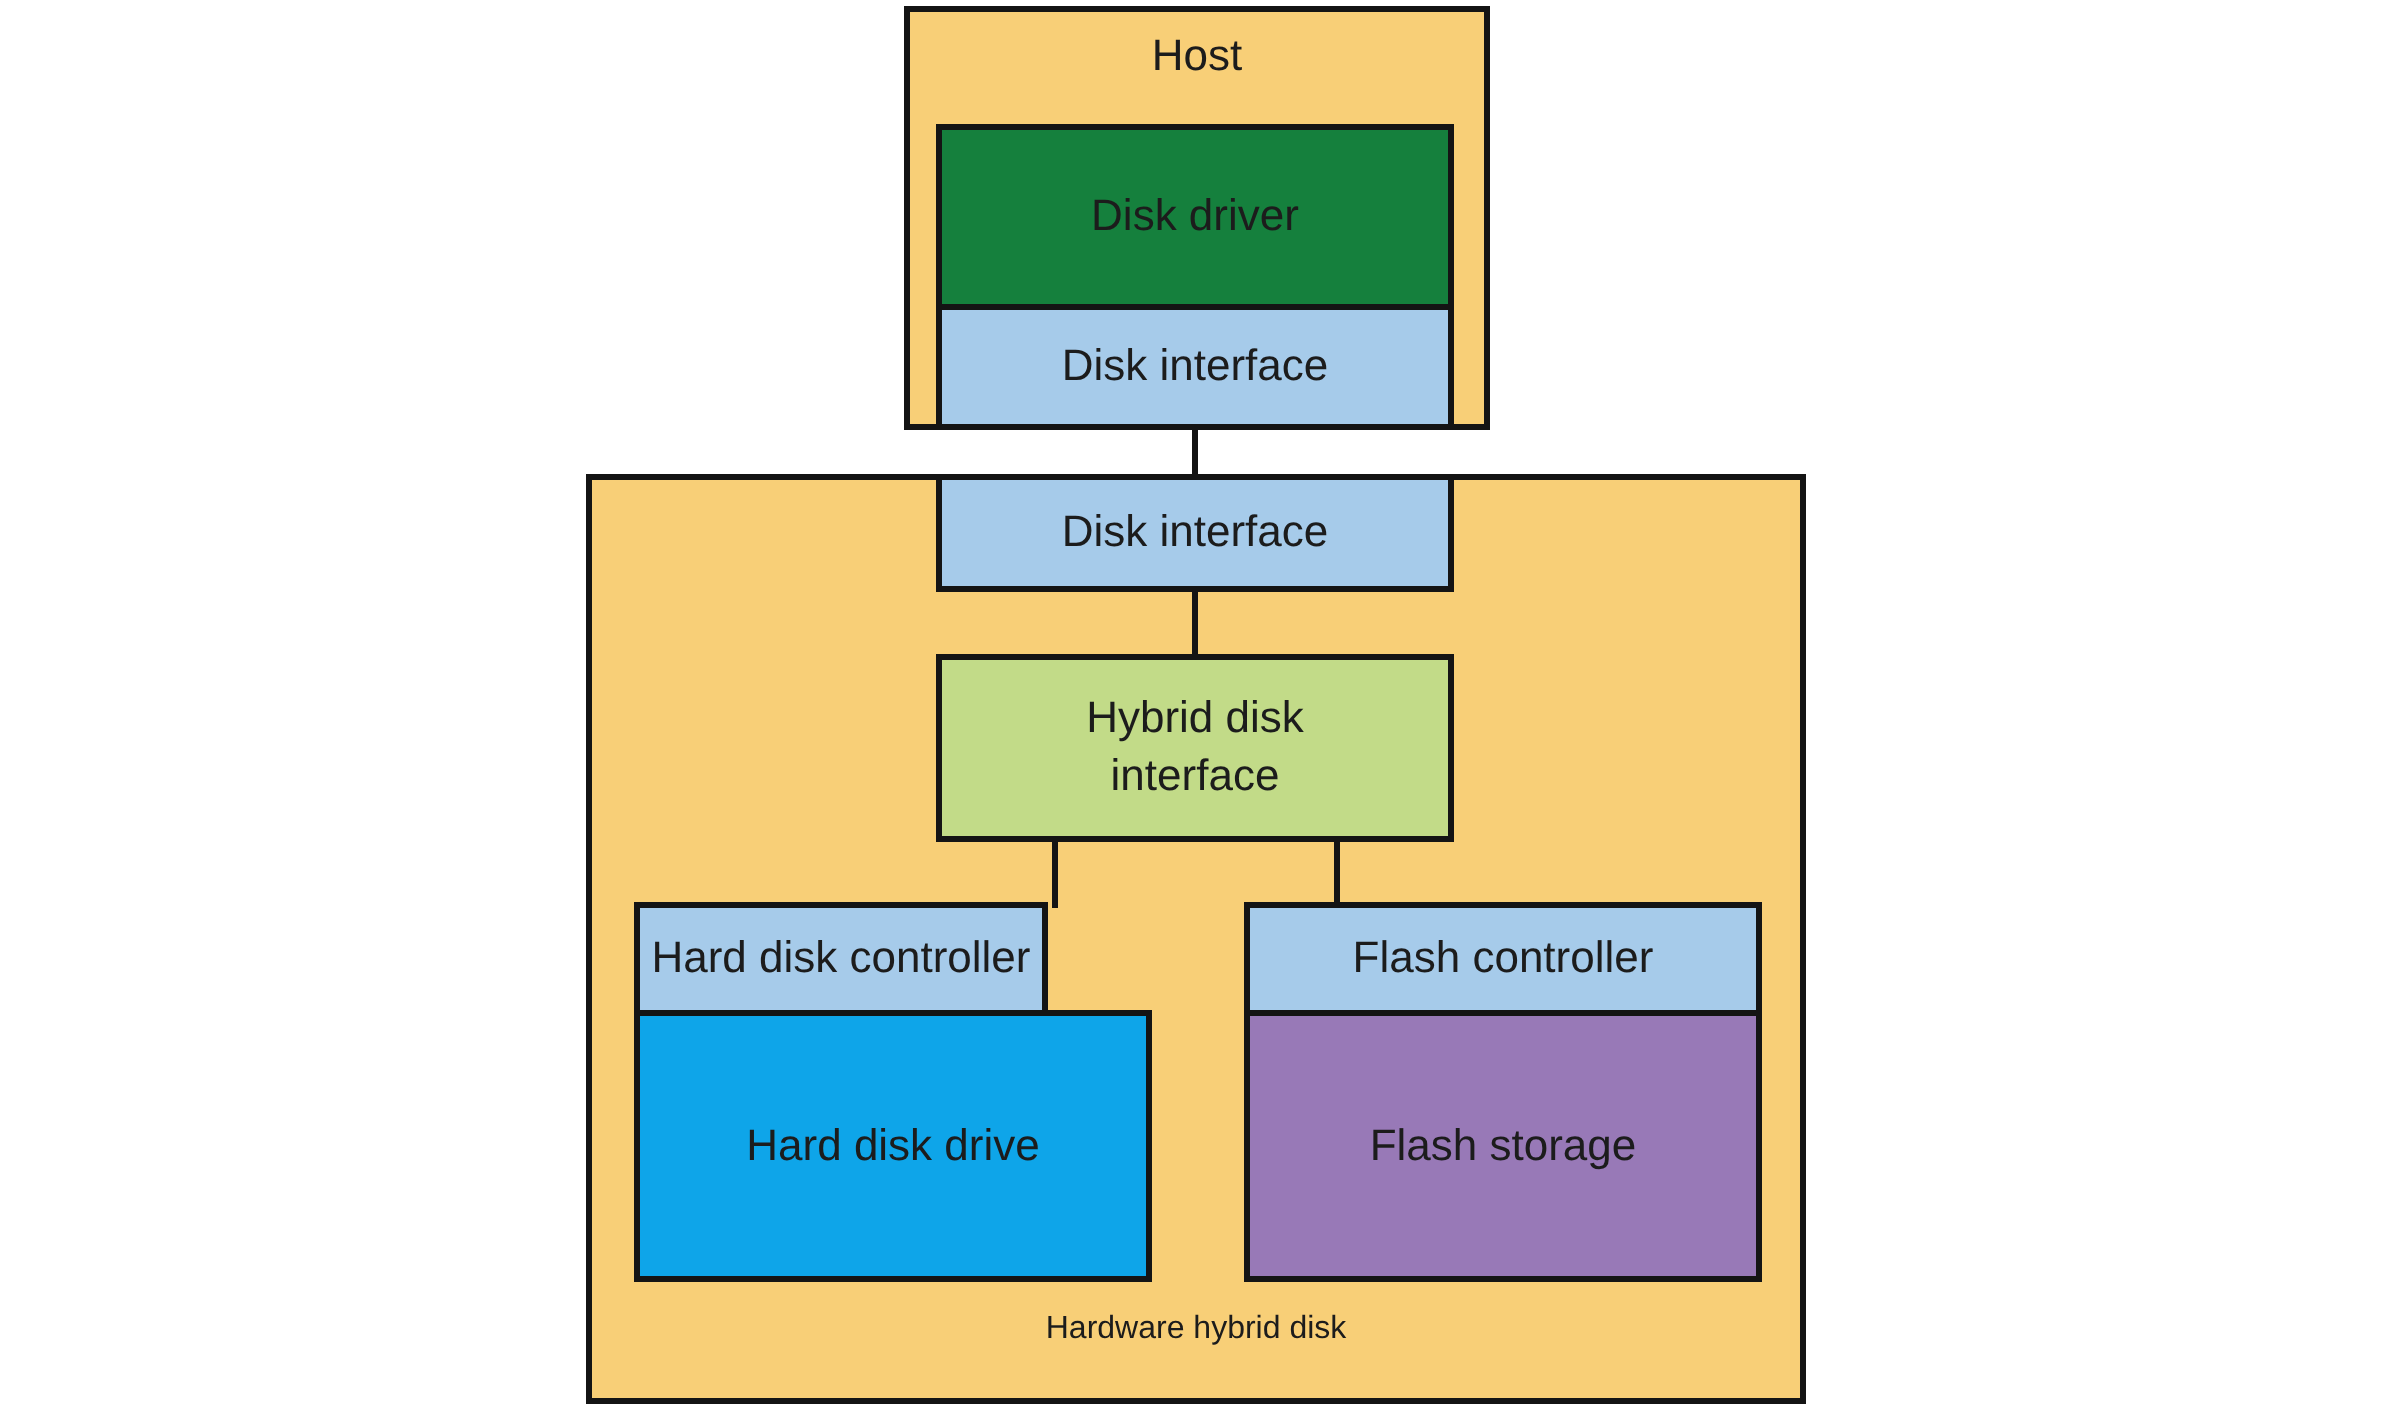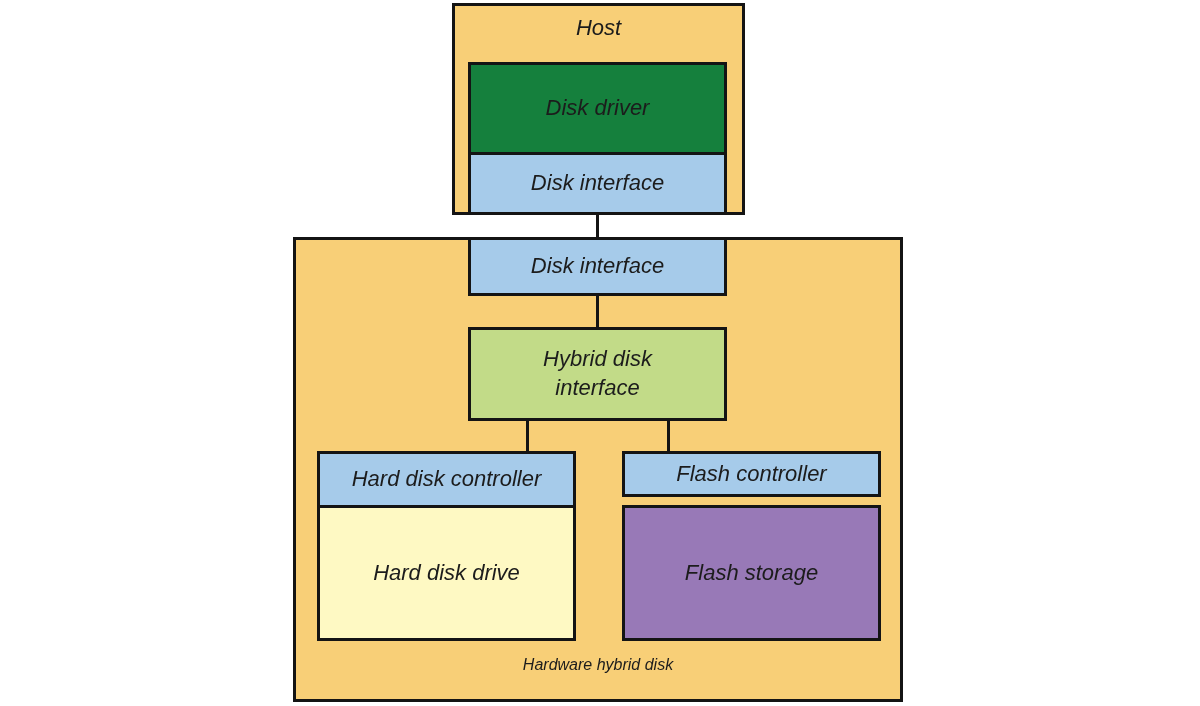--- a/index.html
+++ b/index.html
@@ -8,21 +8,20 @@
     background: #ffffff;
   }
   .stage {
     position: relative;
     width: 1200px;
     height: 706px;
     background: #ffffff;
     overflow: hidden;
     font-family: "Liberation Sans", sans-serif;
     color: #1c1c1c;
-    font-style: italic;
   }
   .node {
     position: absolute;
     box-sizing: border-box;
     border: 3px solid #141414;
     display: flex;
     align-items: center;
     justify-content: center;
     text-align: center;
     font-size: 22px;
@@ -78,27 +77,27 @@
 
   <div class="edge" style="left:596px; top:294px; width:3px; height:35px;"></div>
 
   <div class="node" style="left: 468px; top: 327px; width: 259px; height: 94px; background-color: rgb(194, 219, 136);">
     <span class="wrap-narrow">Hybrid disk interface</span>
   </div>
 
   <div class="edge" style="left:526px; top:419px; width:3px; height:35px;"></div>
   <div class="edge" style="left:667px; top:419px; width:3px; height:35px;"></div>
 
-  <div class="node" style="left: 317px; top: 451px; width: 259px; height: 57px; background-color: rgb(166, 203, 234);">
+  <div class="node" style="left: 317px; top: 451px; width: 207px; height: 57px; background-color: rgb(166, 203, 234);">
     <span>Hard disk controller</span>
   </div>
-  <div class="node" style="left: 317px; top: 505px; width: 259px; height: 136px; background-color: #fef9c3;">
+  <div class="node" style="left: 317px; top: 505px; width: 259px; height: 136px; background-color: #0ea5e9;">
     <span>Hard disk drive</span>
   </div>
 
-  <div class="node" style="left: 622px; top: 451px; width: 259px; height: 46px; background-color: rgb(166, 203, 234);">
+  <div class="node" style="left: 622px; top: 451px; width: 259px; height: 57px; background-color: rgb(166, 203, 234);">
     <span>Flash controller</span>
   </div>
   <div class="node" style="left: 622px; top: 505px; width: 259px; height: 136px; background-color: rgb(152, 121, 183); align-items: center;">
     <span>Flash storage</span>
   </div>
 
 </div>
 
 </body></html>

